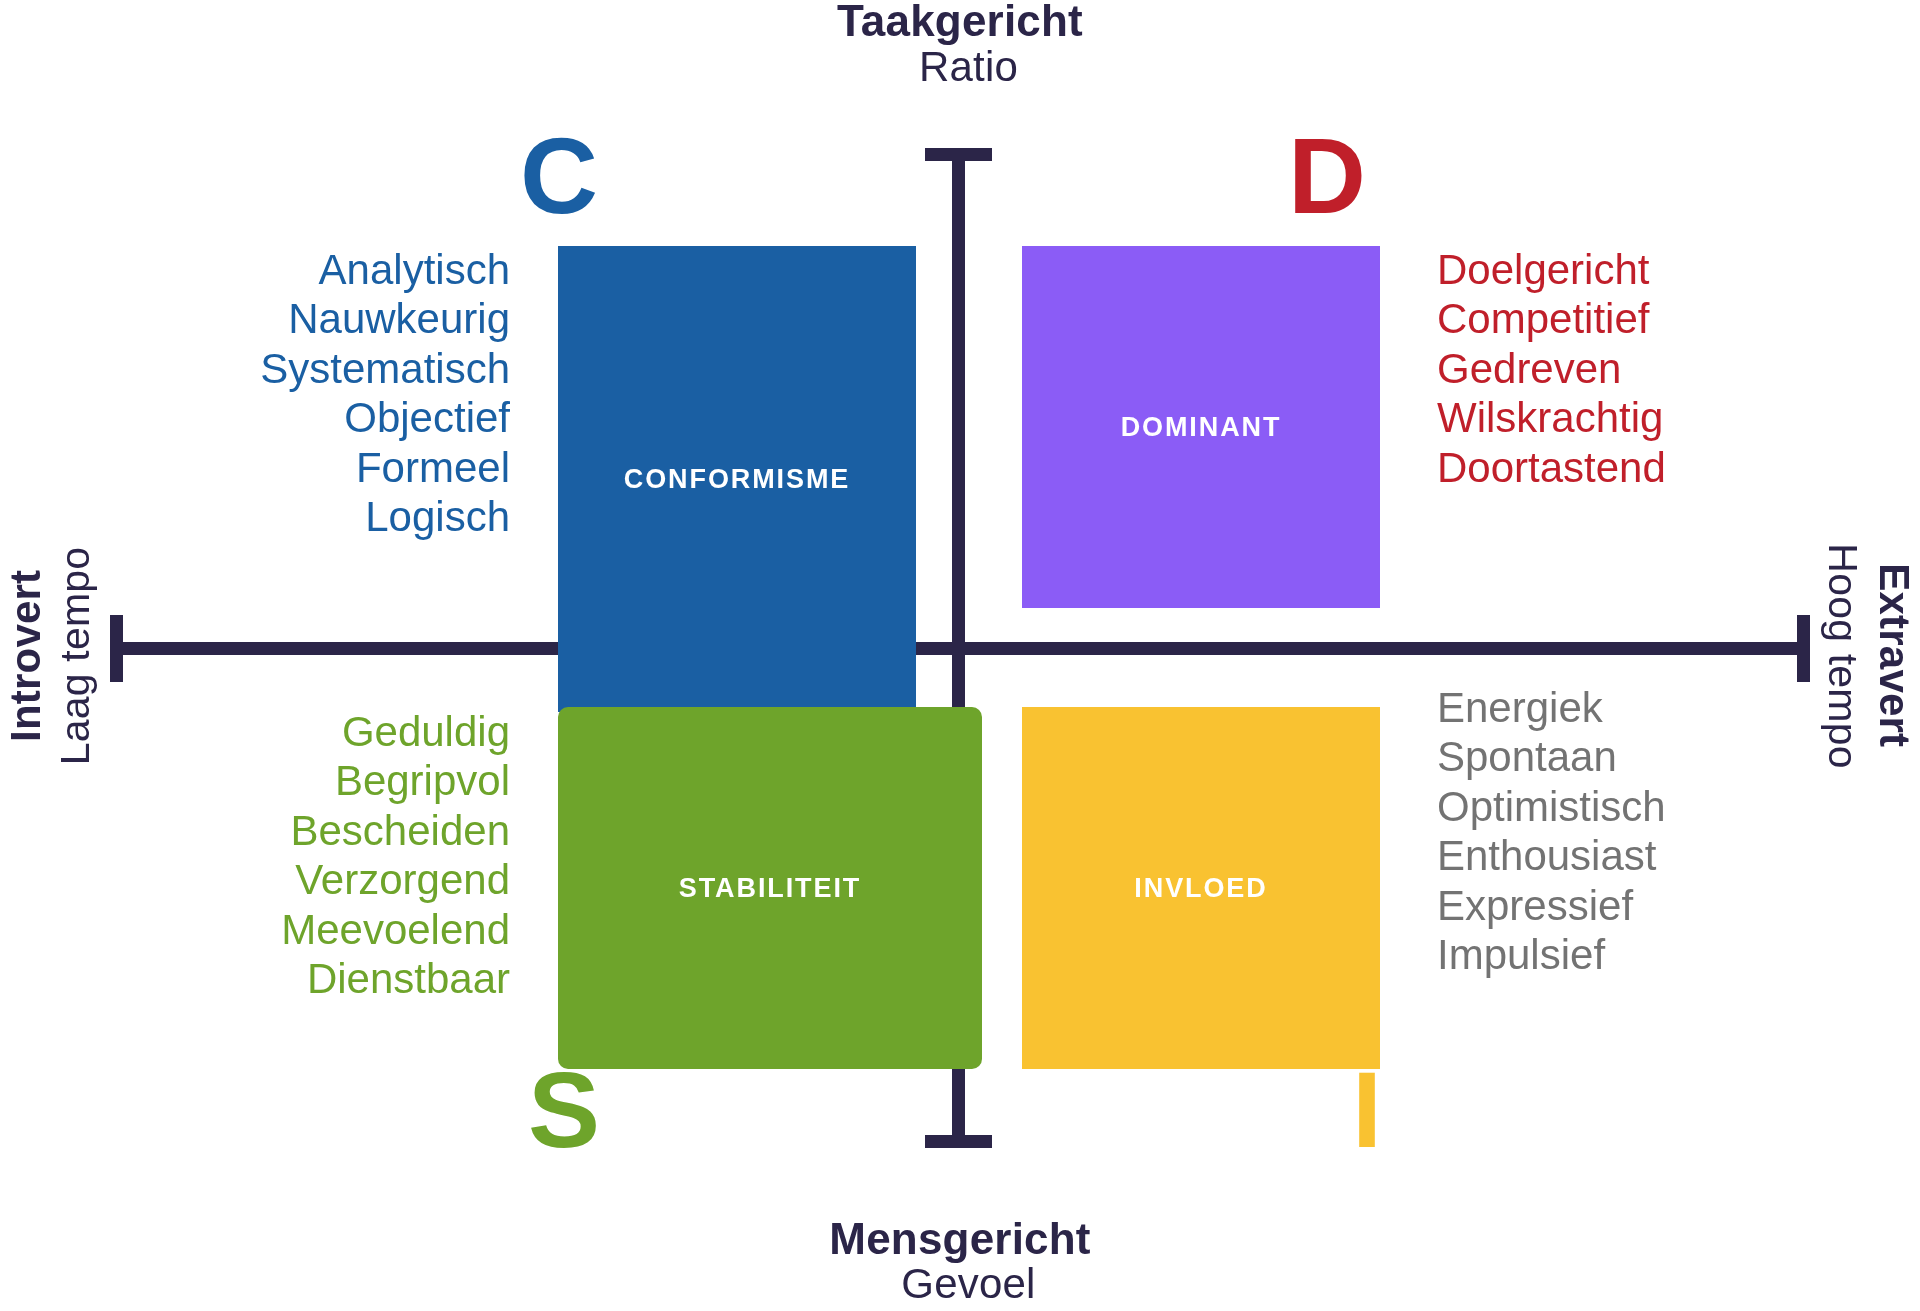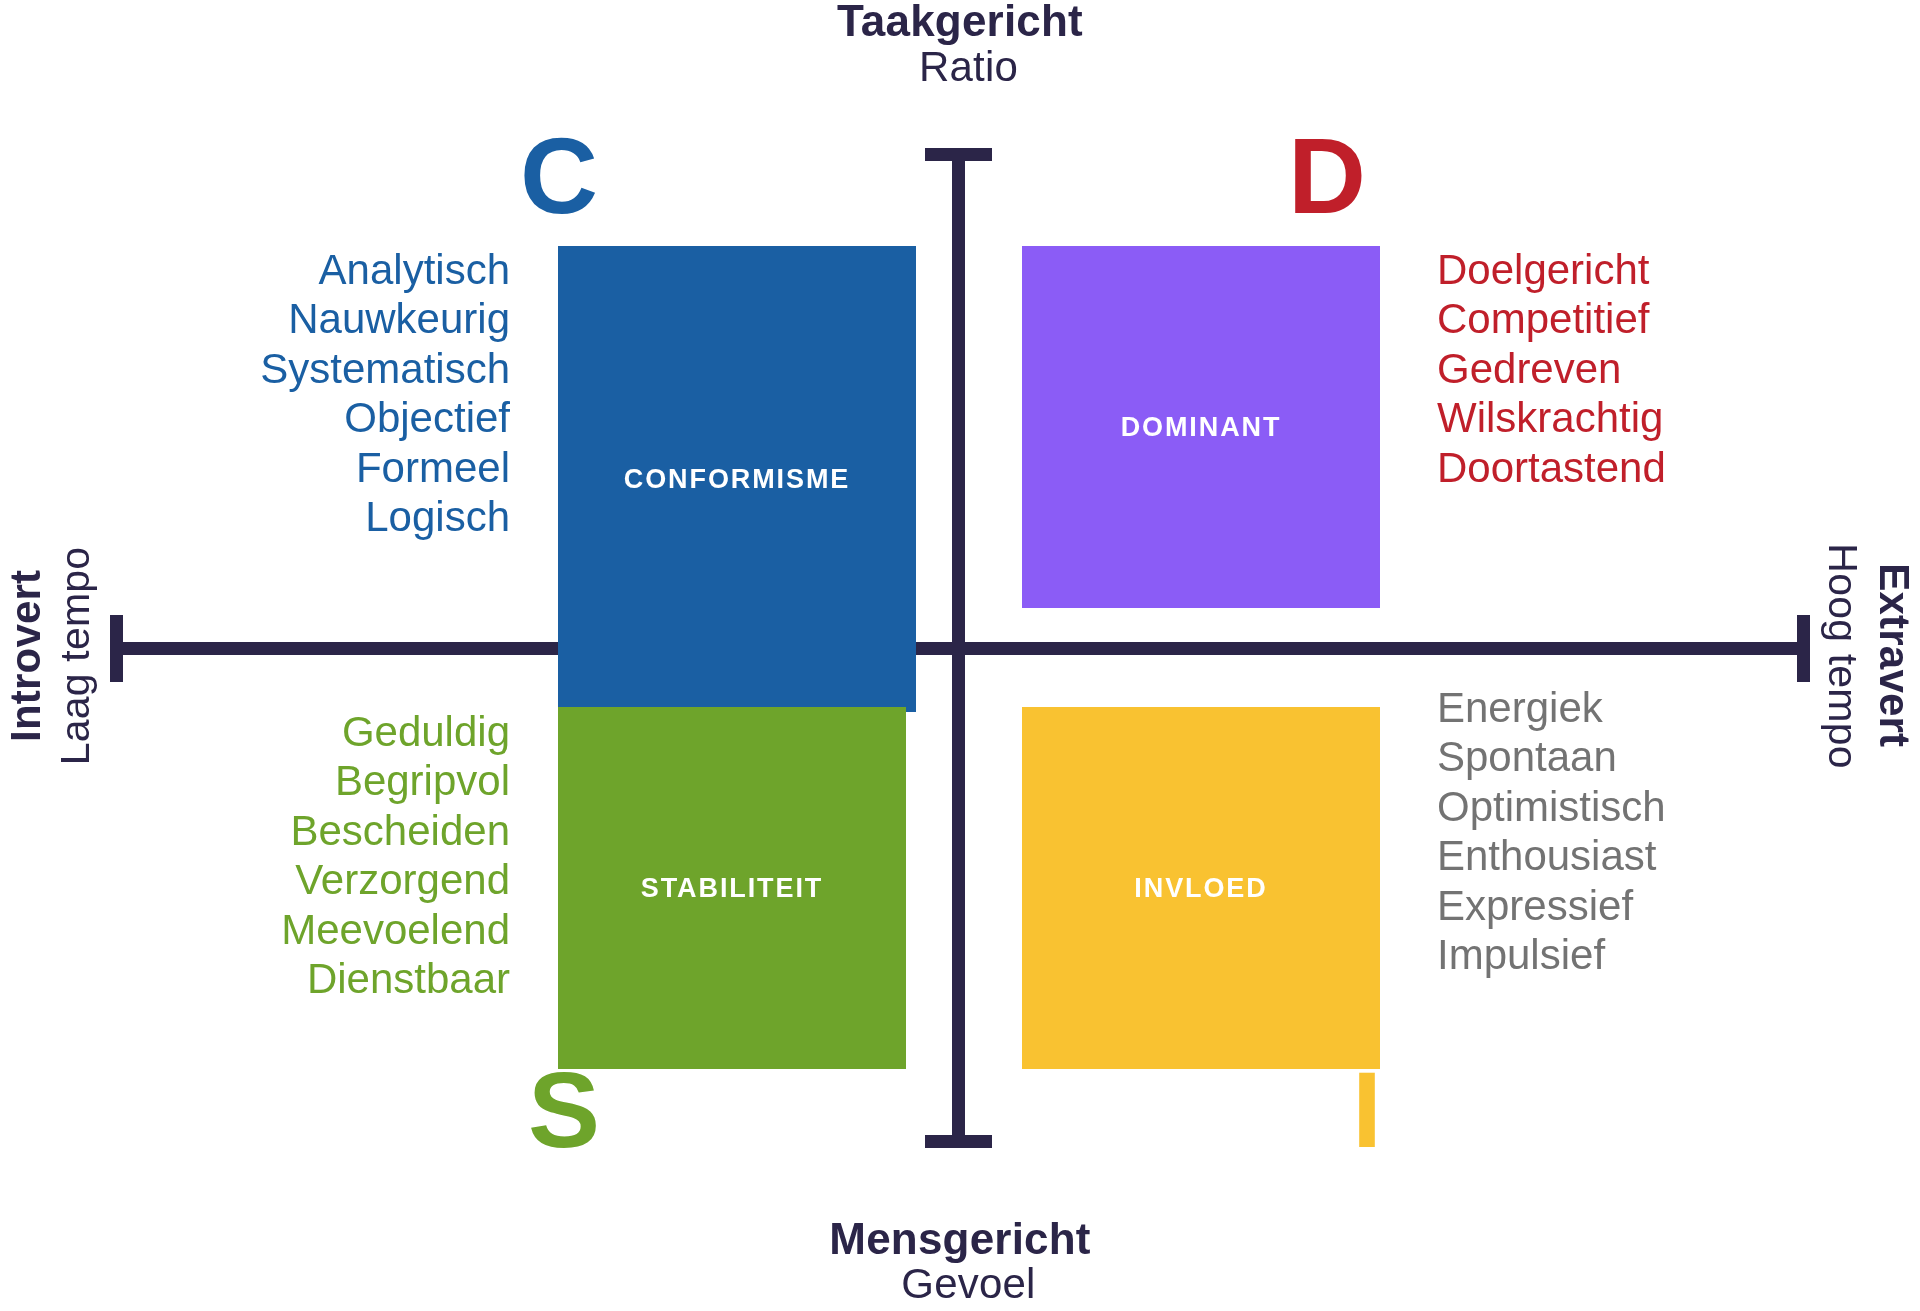--- a/index.html
+++ b/index.html
@@ -148,23 +148,24 @@
   #quad-d-box {
     left: 1022px;
     top: 246px;
     width: 358px;
     height: 362px;
     background: #8b5cf6;
   }
   #quad-s-box {
     left: 558px;
     top: 707px;
-    width: 348px;
+    width: 424px;
     height: 362px;
     background: #6ea42b;
+    border-radius: 10px;
   }
   #quad-i-box {
     left: 1022px;
     top: 707px;
     width: 358px;
     height: 362px;
     background: #f9c231;
   }
 
   

